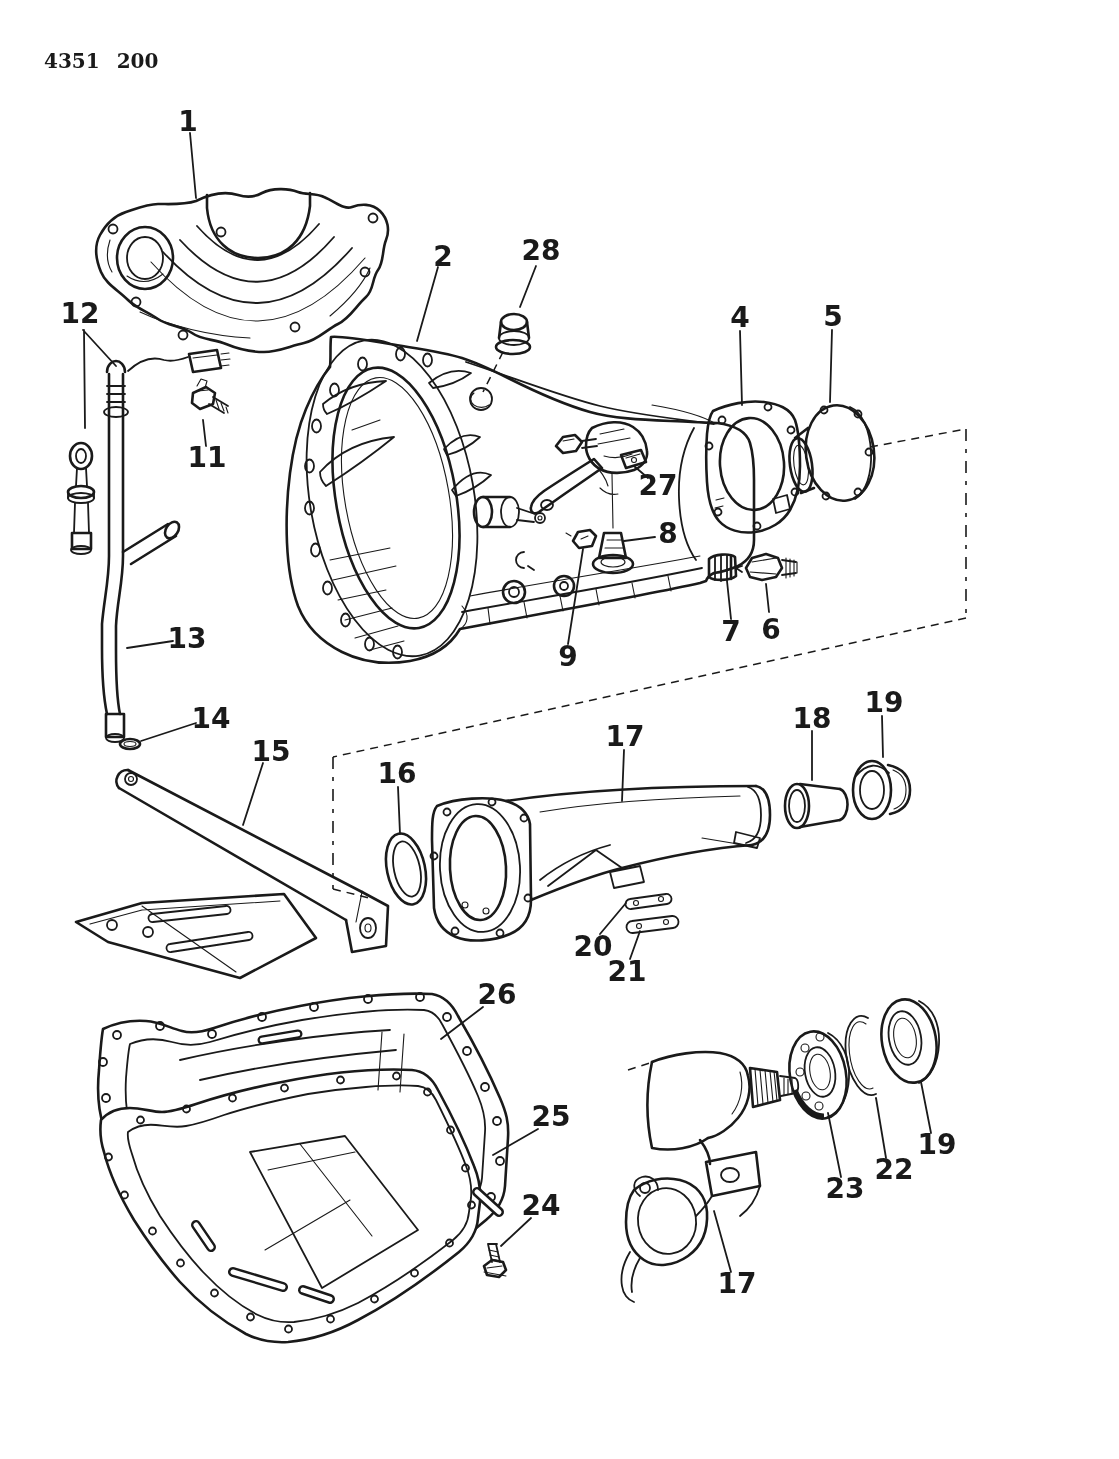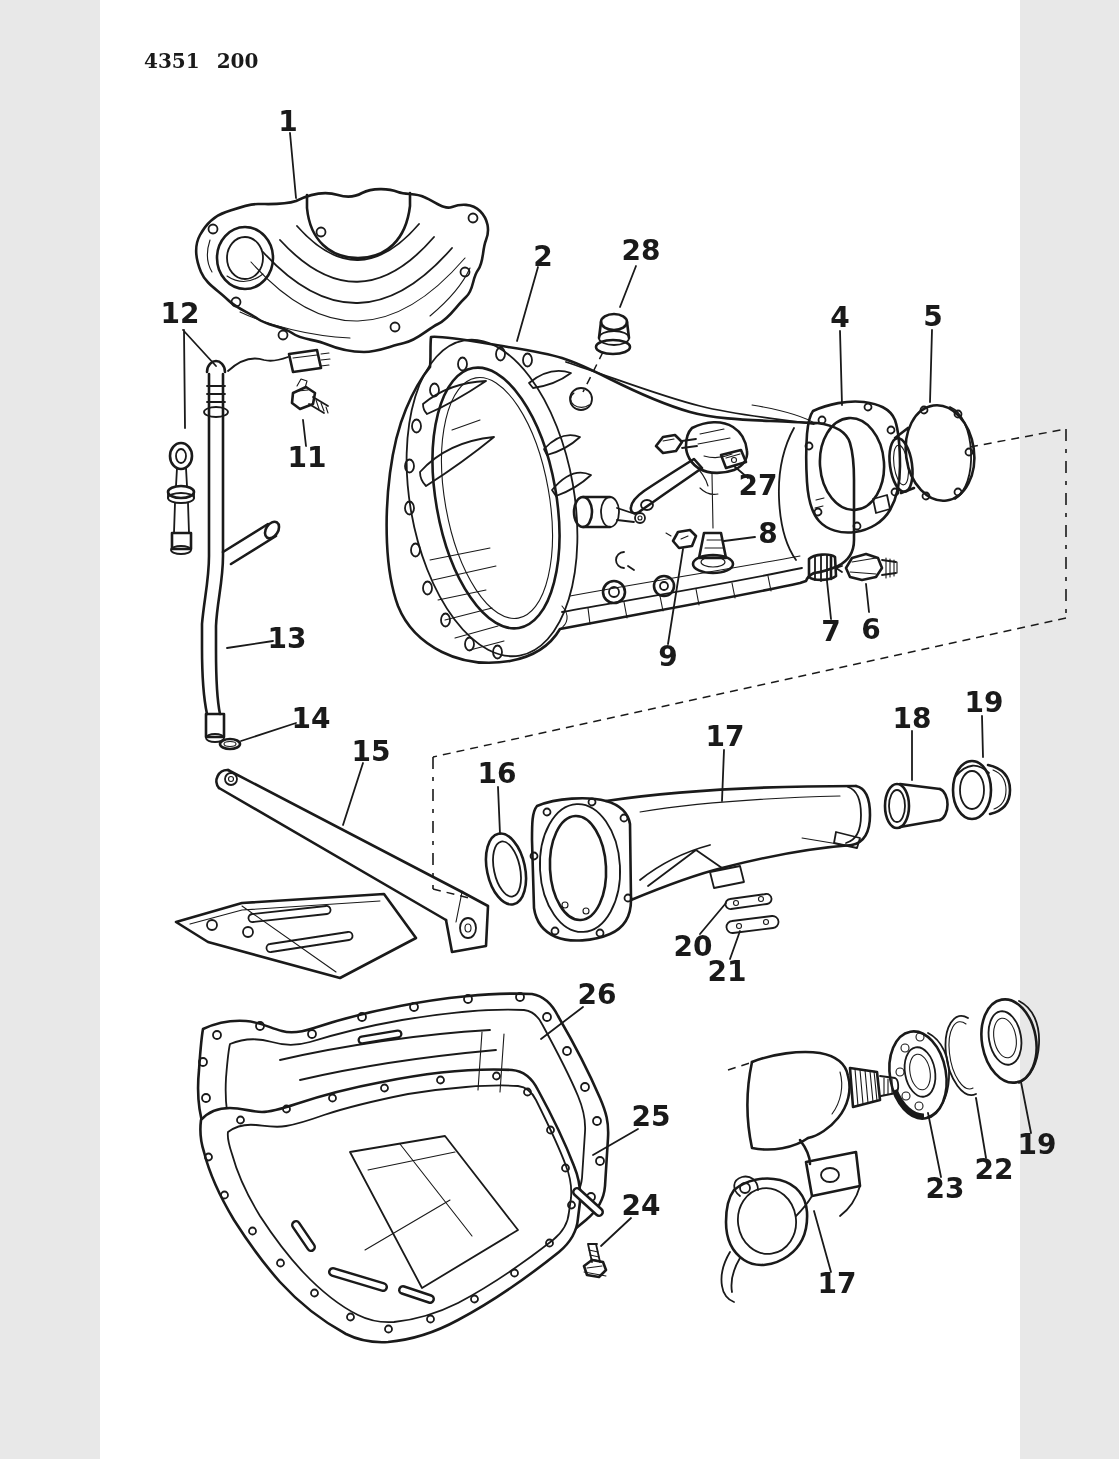--- a/index.html
+++ b/index.html
@@ -1,16 +1,16 @@
 <!DOCTYPE html>
 <html><head>
 <meta charset="utf-8">
 <style>
   html,body{margin:0;padding:0;background:#e8e8e8;}
-  .page{width:920px;height:1459px;background:#ffffff;position:relative;margin:0 auto;}
+  .page{width:1119px;height:1459px;background:#ffffff;position:relative;margin:0 auto;}
   svg{display:block;}
   .s1{fill:none;stroke:#1a1a1a;stroke-width:2.6;stroke-linecap:round;stroke-linejoin:round;}
   .s2{fill:none;stroke:#1a1a1a;stroke-width:1.8;stroke-linecap:round;stroke-linejoin:round;}
   .s3{fill:none;stroke:#1a1a1a;stroke-width:1.1;stroke-linecap:round;stroke-linejoin:round;}
   .sf{fill:#ffffff;stroke:#1a1a1a;stroke-width:2.6;stroke-linecap:round;stroke-linejoin:round;}
   .lead{fill:none;stroke:#1a1a1a;stroke-width:1.8;stroke-linecap:round;}
   .dash{fill:none;stroke:#1a1a1a;stroke-width:1.6;stroke-dasharray:12 8 4 8;}
   .dash2{fill:none;stroke:#1a1a1a;stroke-width:1.5;stroke-dasharray:8 6;}
   .callout{font-family:"DejaVu Sans",sans-serif;font-weight:bold;font-size:28px;fill:#1a1a1a;text-anchor:middle;}
   .doccode{font-family:"DejaVu Serif",serif;font-weight:bold;font-size:20px;fill:#1a1a1a;word-spacing:10px;}

